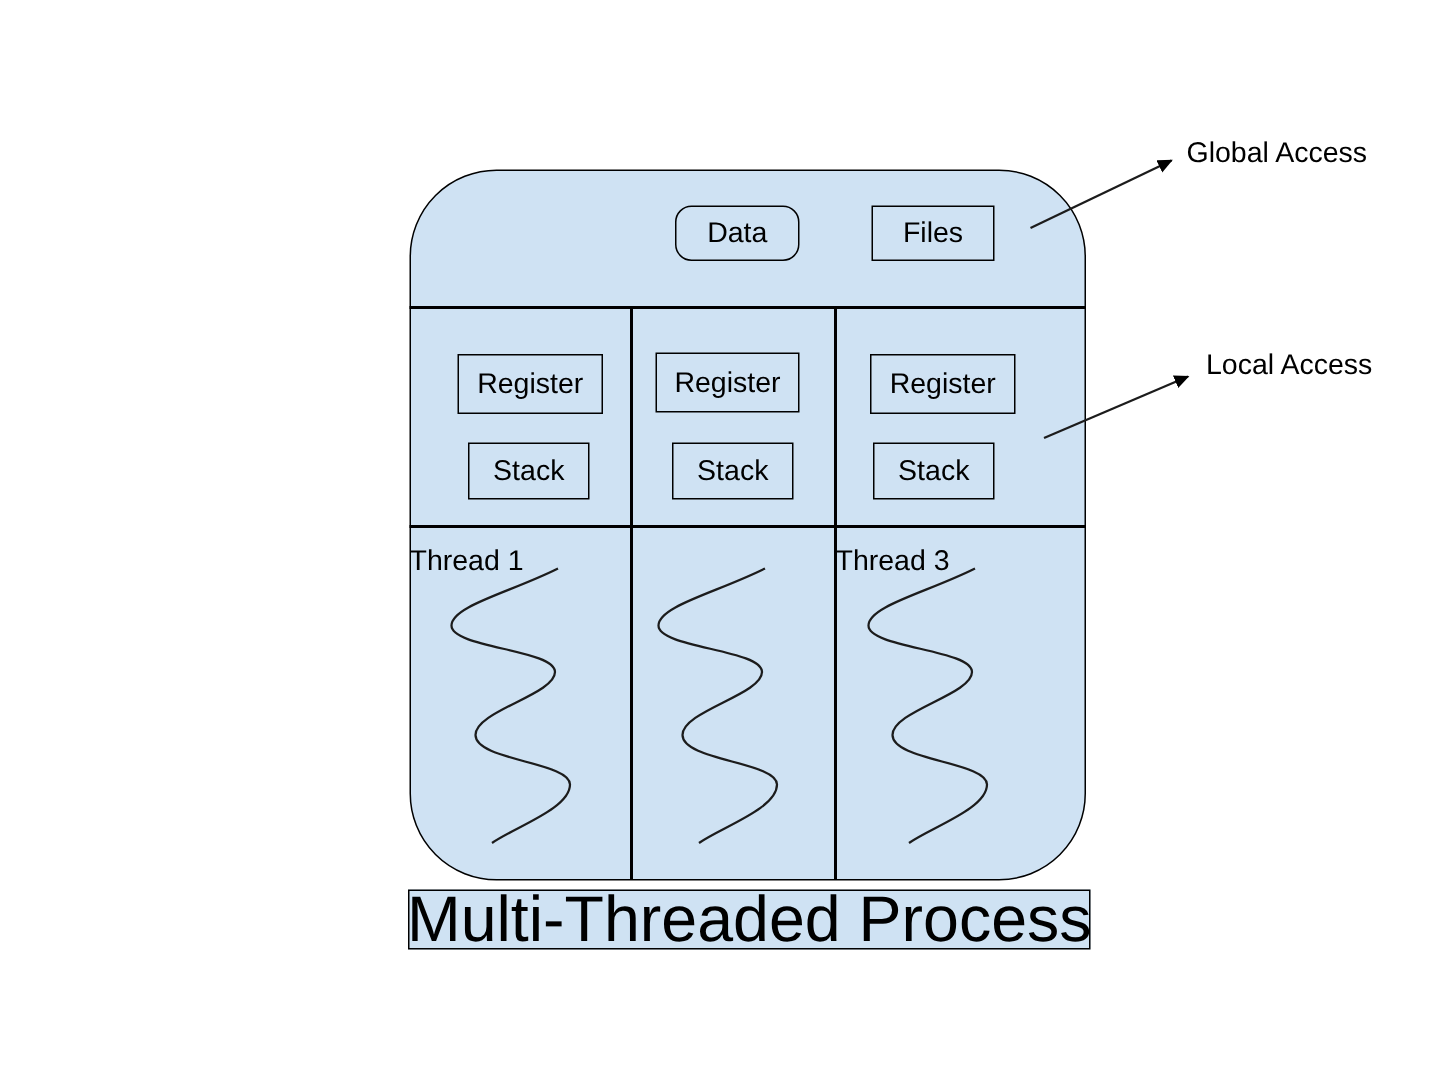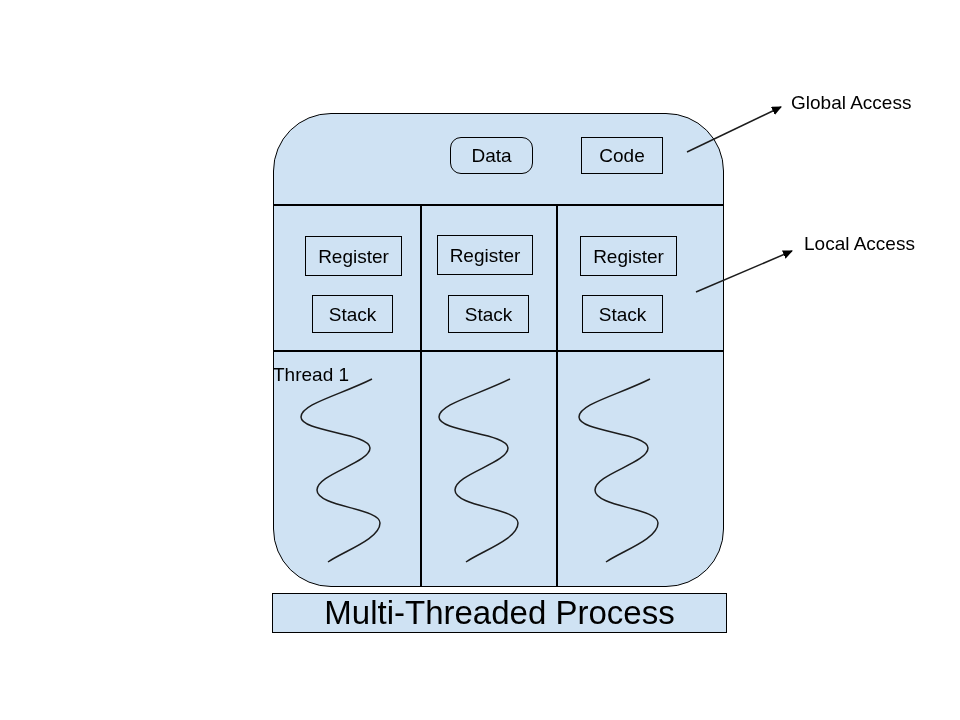--- a/index.html
+++ b/index.html
@@ -95,21 +95,21 @@
   #title-bar {
     position: absolute;
     left: 272px; top: 593px;
     width: 455px; height: 40px;
     background: #cfe2f3;
     border: 1.5px solid #000000;
     box-sizing: border-box;
     display: flex;
     align-items: center;
     justify-content: center;
-    font-size: 33px;
+    font-size: 43px;
     z-index: 4;
     white-space: nowrap;
   }
 </style>
 </head>
 <body>
 
 <div id="canvas">
 
   <div class="shape"></div>
@@ -128,30 +128,31 @@
     <g stroke="#1c1c1c" stroke-width="1.5" fill="none">
       <path d="M372,379 C340,395 301,404 301,417 C301,432 370,433 370,448 C370,463 317,474 317,490 C317,507 380,508 380,523 C380,539 344,551 328,562"></path>
       <path transform="translate(138,0)" d="M372,379 C340,395 301,404 301,417 C301,432 370,433 370,448 C370,463 317,474 317,490 C317,507 380,508 380,523 C380,539 344,551 328,562"></path>
       <path transform="translate(278,0)" d="M372,379 C340,395 301,404 301,417 C301,432 370,433 370,448 C370,463 317,474 317,490 C317,507 380,508 380,523 C380,539 344,551 328,562"></path>
       <line x1="687" y1="152" x2="781" y2="107" marker-end="url(#arrowhead)"></line>
       <line x1="696" y1="292" x2="792" y2="251" marker-end="url(#arrowhead)"></line>
     </g>
   </svg>
 
   <div class="dbox" id="box-data">Data</div>
-  <div class="dbox" id="box-files">Code</div>
+  <div class="dbox" id="box-files">Files</div>
 
   <div class="dbox" id="box-reg-1">Register</div>
   <div class="dbox" id="box-reg-2">Register</div>
   <div class="dbox" id="box-reg-3">Register</div>
 
   <div class="dbox" id="box-stack-1">Stack</div>
   <div class="dbox" id="box-stack-2">Stack</div>
   <div class="dbox" id="box-stack-3">Stack</div>
 
   <div class="thread-label" id="thread-label-1">Thread 1</div>
+  <div class="thread-label" id="thread-label-3">Thread 3</div>
 
   <div class="annotation" id="global-access-label">Global Access</div>
   <div class="annotation" id="local-access-label">Local Access</div>
 
   <div id="title-bar">Multi-Threaded Process</div>
 
 </div>
 
 </body></html>

